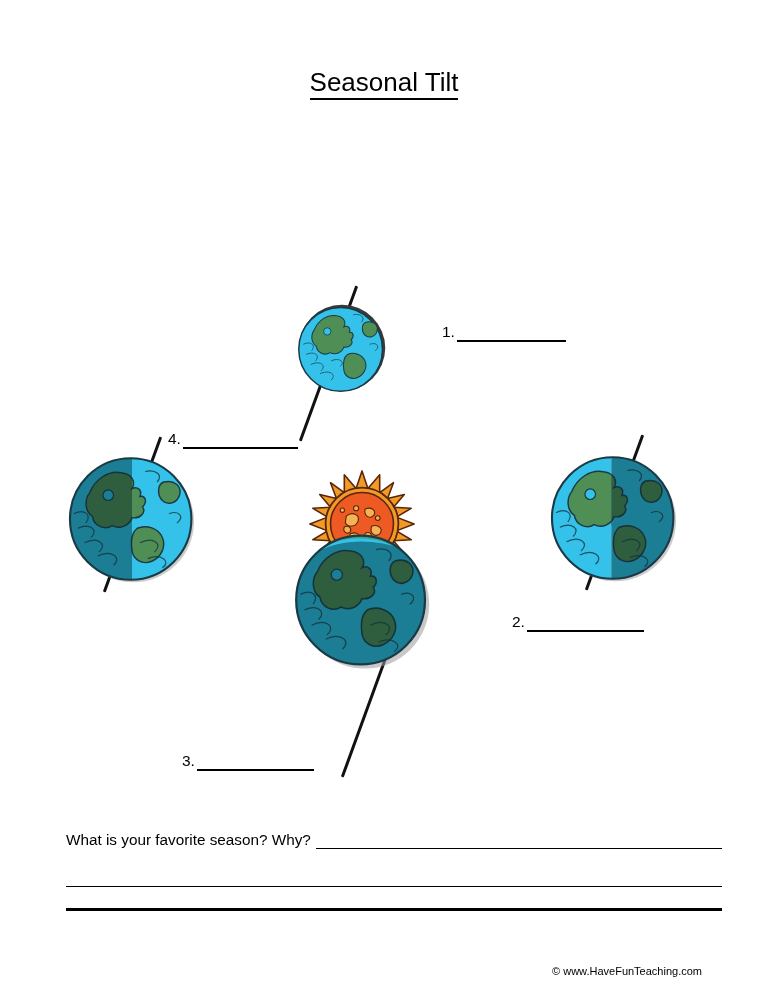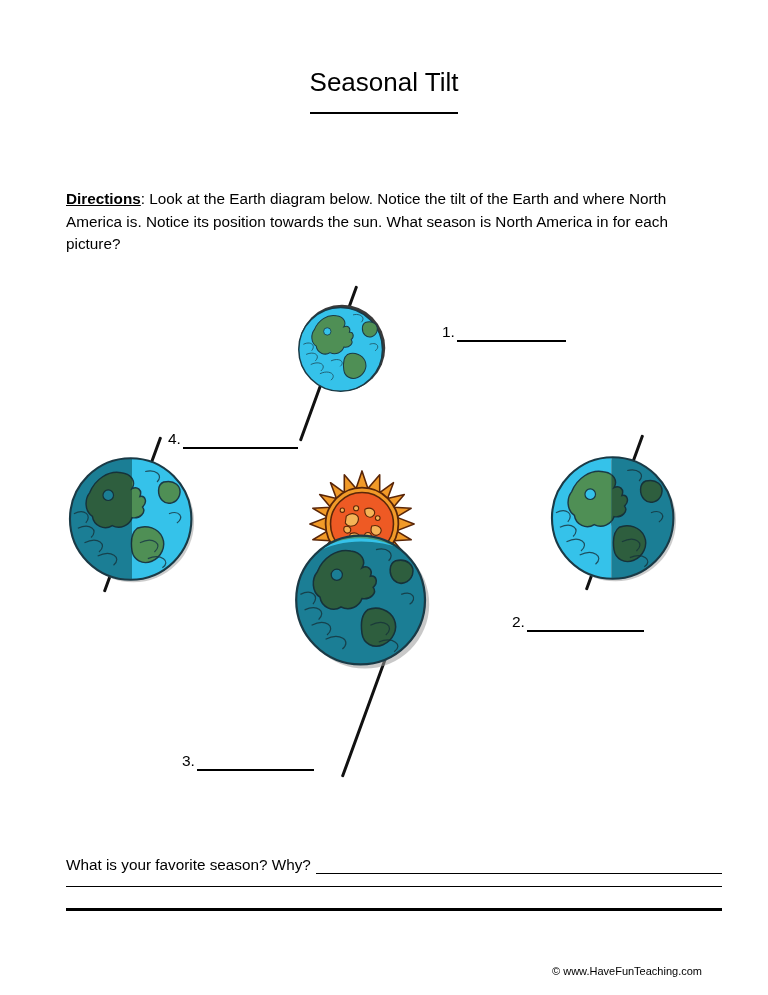--- a/index.html
+++ b/index.html
@@ -51,21 +51,21 @@
     position: absolute;
     left: 0;
     top: 68px;
     width: 768px;
     text-align: center;
     font-size: 26px;
     line-height: 1.1;
   }
   .title span {
     border-bottom: 2px solid #000;
-    padding-bottom: 15px;
+    padding-bottom: 1px;
   }
 
   
   .para {
     position: absolute;
     left: 66px;
     width: 620px;
     font-size: 15.3px;
     line-height: 22.5px;
     text-align: left;
@@ -115,21 +115,20 @@
   }
 
   
   .fav-row {
     position: absolute;
     left: 66px;
     top: 832px;
     width: 656px;
     display: flex;
     align-items: flex-end;
-    margin-top: 25px;
   }
   .fav-label {
     font-size: 15.3px;
     line-height: 1;
     white-space: nowrap;
     padding-bottom: 2px;
   }
   .fav-line {
     flex: 1;
     border-bottom: 1.8px solid #000;
@@ -167,21 +166,20 @@
 <body>
 
 <div class="page">
 
 
   <div class="title">
     <span>Seasonal Tilt</span>
   </div>
 
 
-  <div class="para para-directions"><span class="dir-label">Directions</span><span>:  Look at the Earth diagram below.  Notice the tilt of the Earth and where North America is.  Notice its position towards the sun.  What season is North America in for each picture?</span></div>
 
   <div class="diagram">
 
     <div class="axis" style="left:327px; top:16px; width:3px; height:165px; transform:rotate(20deg); transform-origin:50% 50%;"></div>
     <div class="earth" style="left:296px; top:37px;">
       <svg width="92" height="92" viewBox="0 0 100 100" aria-hidden="true">
         <circle cx="50" cy="50" r="47" fill="#3A3A3A"></circle>
         <circle cx="48.5" cy="51.5" r="45.5" fill="#35C2EA" stroke="#1A3A46" stroke-width="1.6"></circle>
         <g fill="#4F8F55" stroke="#1A3A46" stroke-width="1.1">
           <path d="M20 30 C24 20 34 13 44 15 C52 16 55 22 52 27 C56 25 60 28 58 33 C62 32 64 37 60 41 C63 45 58 50 52 49 C50 55 43 58 37 55 C31 59 23 55 22 48 C16 44 16 35 20 30 Z"></path>

